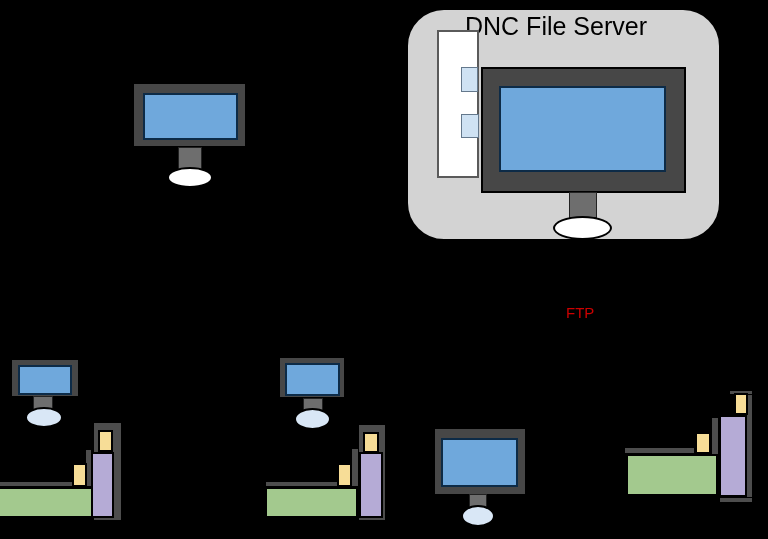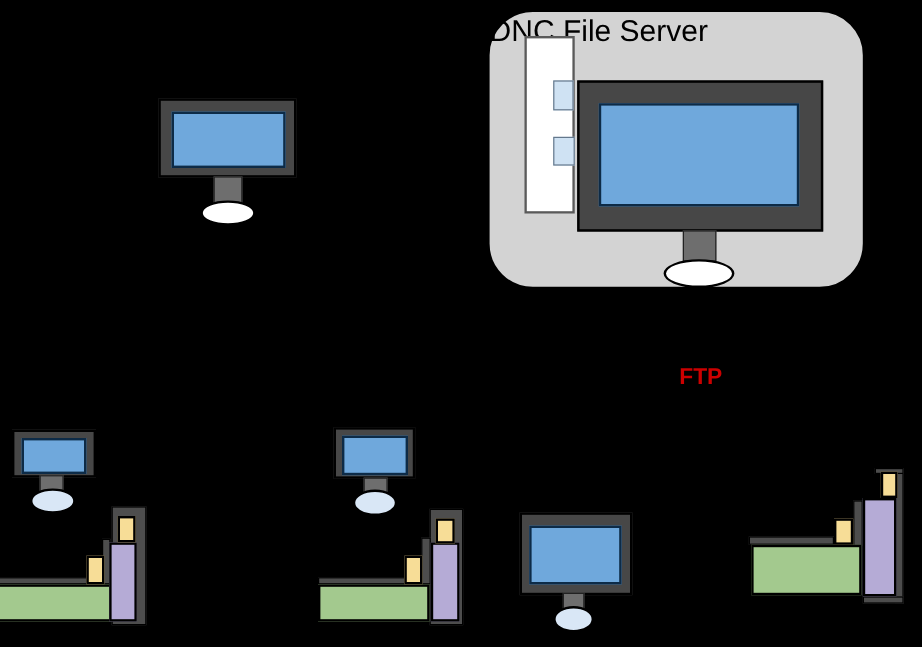--- a/index.html
+++ b/index.html
@@ -8,21 +8,21 @@
     overflow:hidden;font-family:"Liberation Sans",sans-serif;
   }
   .abs{position:absolute;box-sizing:border-box;}
 
   
   .group-box{
     background:var(--boxFill,#d3d3d3);
     border:2px solid var(--boxBorder,#000);
   }
   .node-label{
-    position:absolute;left:0;right:15px;text-align:left;
+    position:absolute;left:0;right:15px;text-align:center;
     color:#000;font-weight:400;line-height:1.1;
   }
 
   
   .m-frame{background:var(--frameDark,#474747);border:2px solid #000;}
   .m-screen{background:var(--screenBlue,#6fa8dc);border:2px solid #0d2b47;}
   .m-stand{background:var(--standGray,#6e6e6e);border:1px solid #222;}
   .m-base{border:2px solid #000;border-radius:50%;}
   .m-base.white{background:var(--baseWhite,#fff);}
   .m-base.blue{background:var(--baseBlue,#d9e7f6);}
@@ -30,21 +30,21 @@
   
   .tower{background:var(--towerWhite,#fff);border:2px solid var(--towerBorder,#5a5a5a);}
   .bay{background:var(--bayBlue,#cfe2f3);border:1.5px solid var(--bayBorder,#64788c);}
 
   
   .mc-dark{background:var(--machDark,#4d4d4d);border:1px solid #000;}
   .mc-green{background:var(--machGreen,#a3c98e);border:2px solid #000;}
   .mc-purple{background:var(--machPurple,#b5abd6);border:2px solid #000;}
   .mc-yellow{background:var(--machYellow,#f7dd97);border:2px solid #000;}
 
-  .ftp{color:var(--ftpRed,#c00);font-weight:700;font-size:19px;}
+  .ftp{color:var(--ftpRed,#c00);font-weight:400;font-size:15px;}
 </style>
 </head>
 <body>
 
 <div class="stage">
 
 
   <div>
     <div class="abs m-frame" style="left:132px;top:82px;width:115px;height:66px;"></div>
     <div class="abs m-screen" style="left:143px;top:93px;width:95px;height:47px;"></div>

